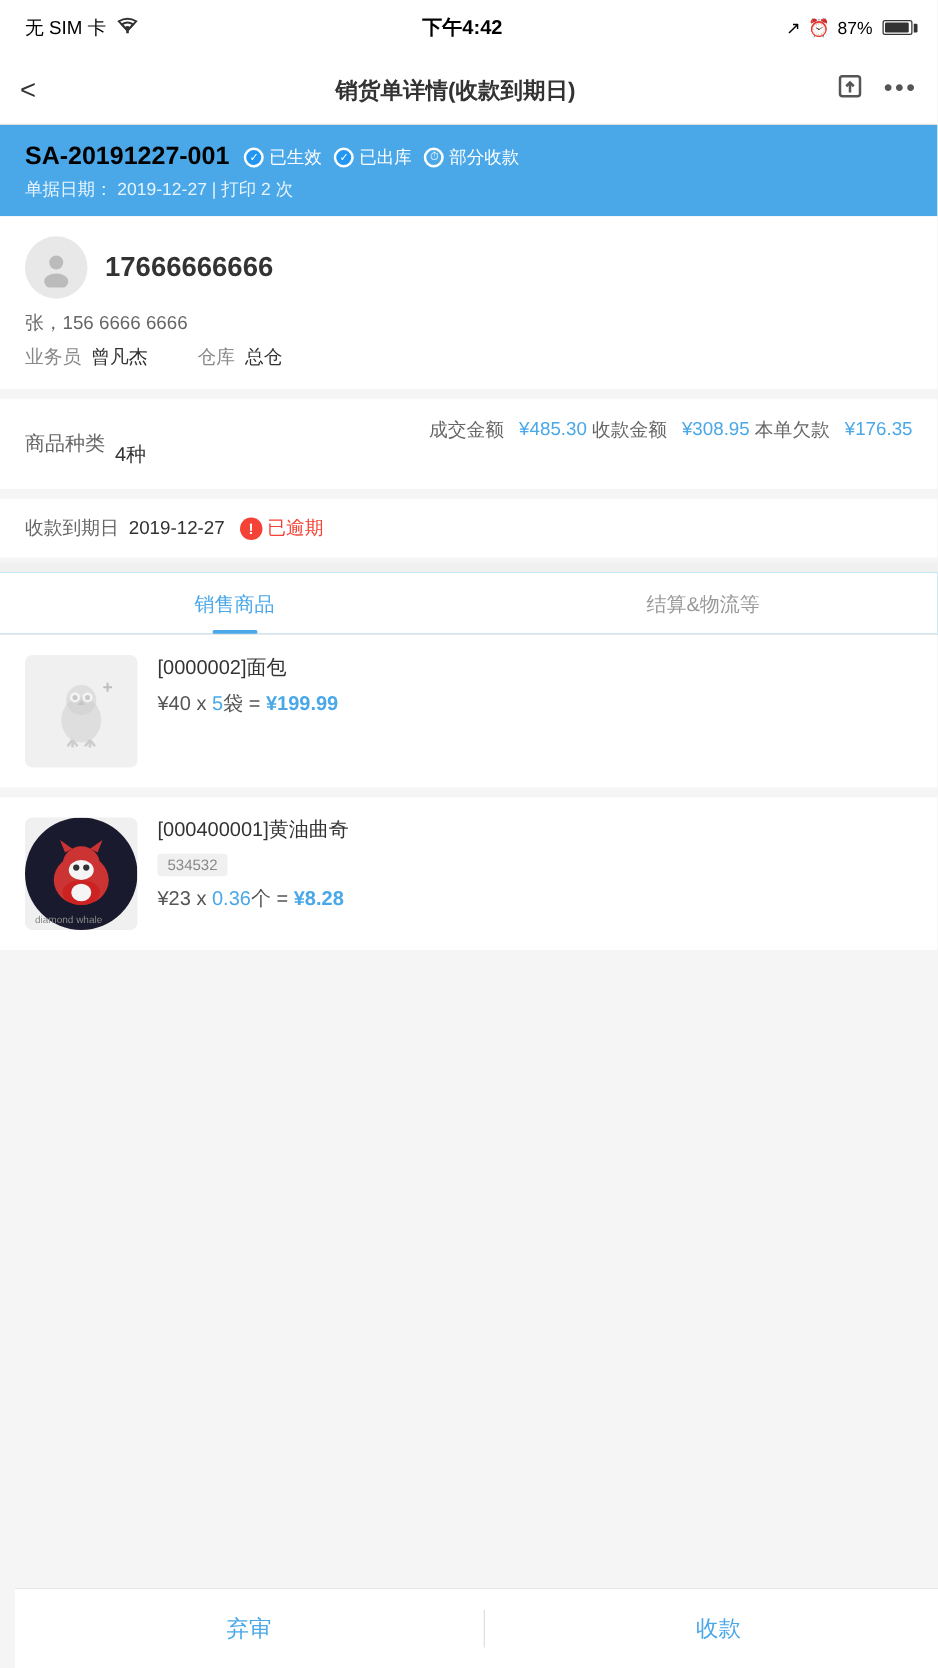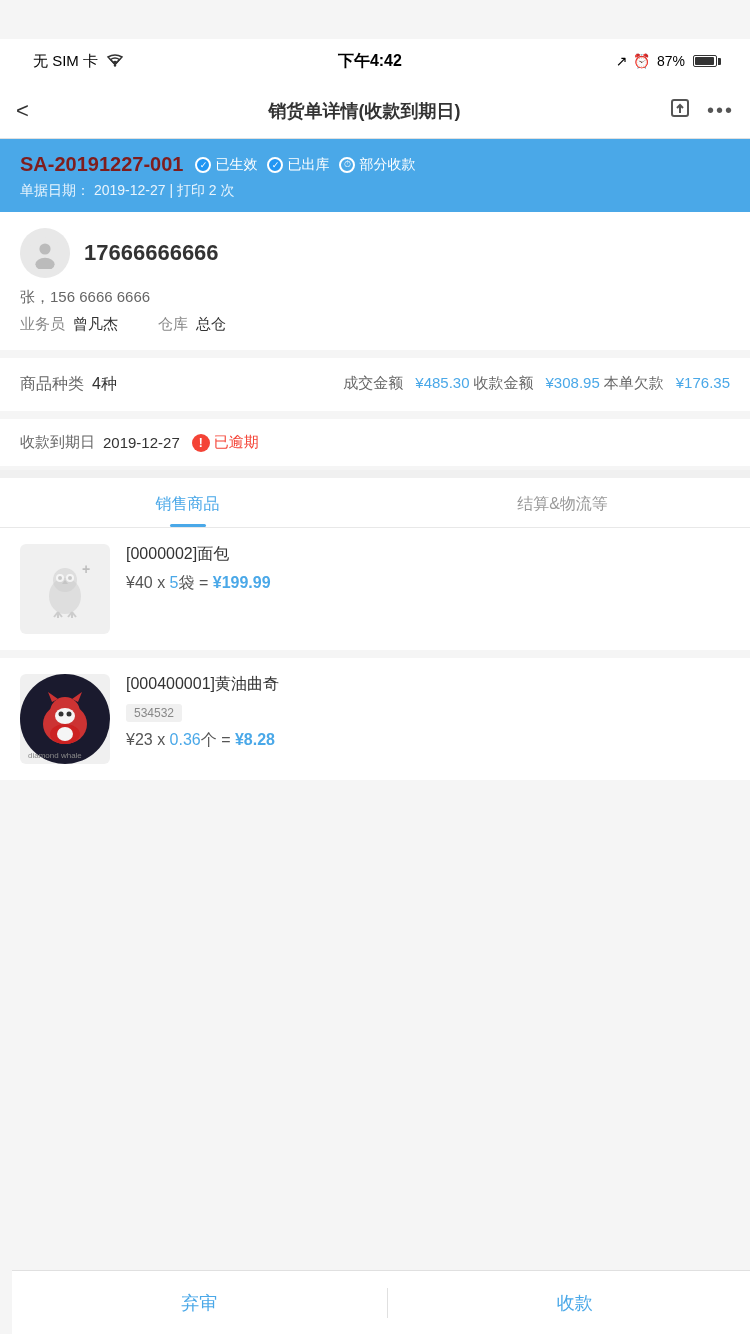--- a/index.html
+++ b/index.html
@@ -12,24 +12,23 @@
       overflow-x: hidden;
     }
 
     
     .status-bar {
       background: #fff;
       height: 44px;
       display: flex;
       align-items: center;
       justify-content: space-between;
-      padding: 0 33px;
+      padding: 0 20px;
       font-size: 15px;
       font-weight: 500;
-      margin-top: 39px;
     }
     .status-left { display: flex; align-items: center; gap: 8px; }
     .status-center { font-weight: 600; font-size: 16px; }
     .status-right { display: flex; align-items: center; gap: 6px; font-size: 14px; }
     .battery-icon {
       display: inline-block;
       width: 24px; height: 12px;
       border: 1.5px solid #333;
       border-radius: 2px;
       position: relative;
@@ -88,21 +87,21 @@
     }
     .order-header-top {
       display: flex;
       align-items: center;
       gap: 12px;
       margin-bottom: 6px;
     }
     .order-id {
       font-size: 20px;
       font-weight: 700;
-      color: #7f1d1d;
+      color: #000000;
     }
     .order-badges {
       display: flex;
       align-items: center;
       gap: 10px;
     }
     .badge {
       display: flex;
       align-items: center;
       gap: 4px;
@@ -191,21 +190,21 @@
       align-items: flex-start;
       gap: 16px;
     }
     .stats-left {
       display: flex;
       align-items: center;
       gap: 8px;
       font-size: 16px;
     }
     .stats-label { color: #666; }
-    .stats-value { color: #333; font-weight: 500; }
+    .stats-value { color: #333; font-weight: 500; margin-top: 19px; }
     .stats-right {
       display: flex;
       flex-direction: row;
       gap: 4px;
       align-items: flex-end;
     }
     .stat-item {
       display: flex;
       gap: 12px;
       font-size: 15px;

